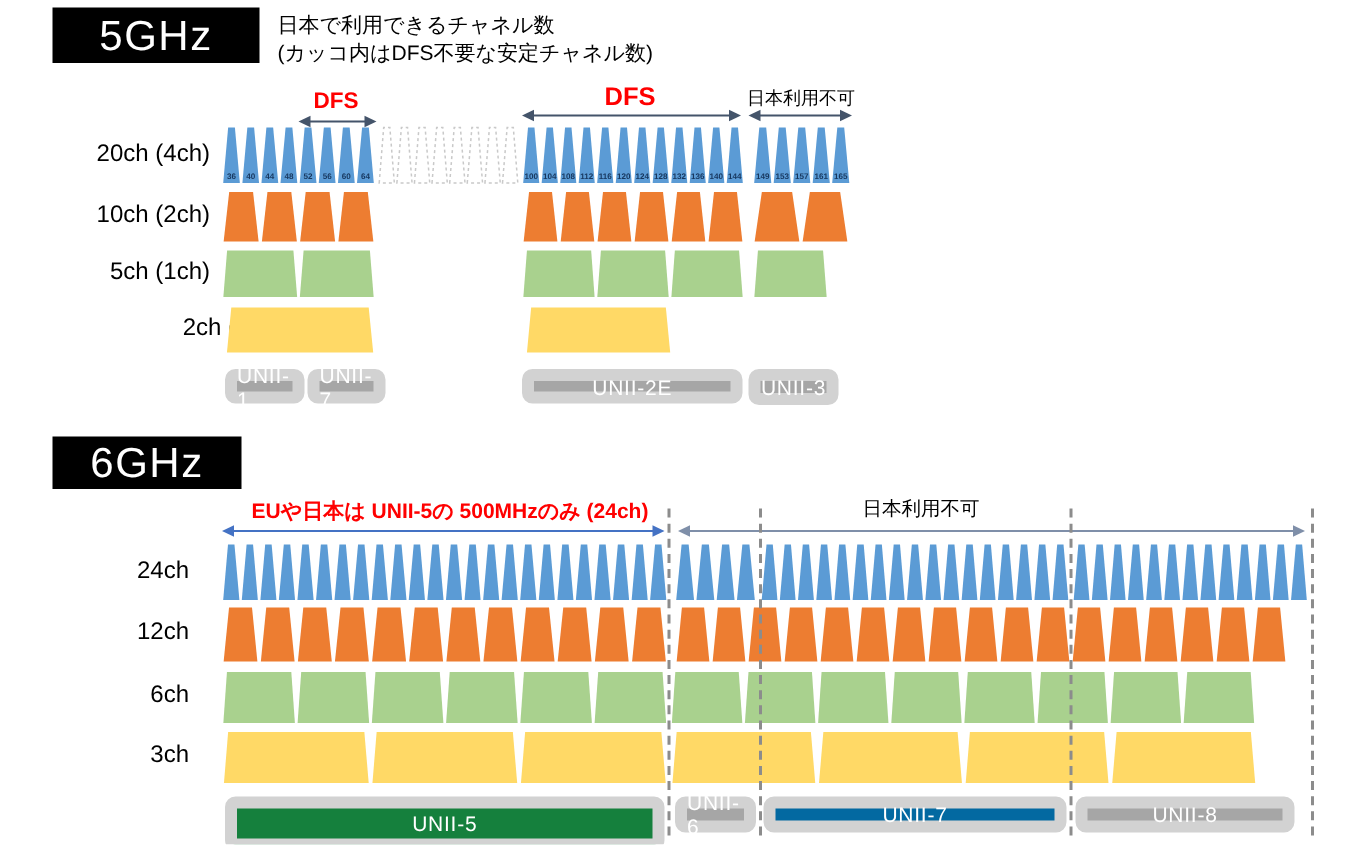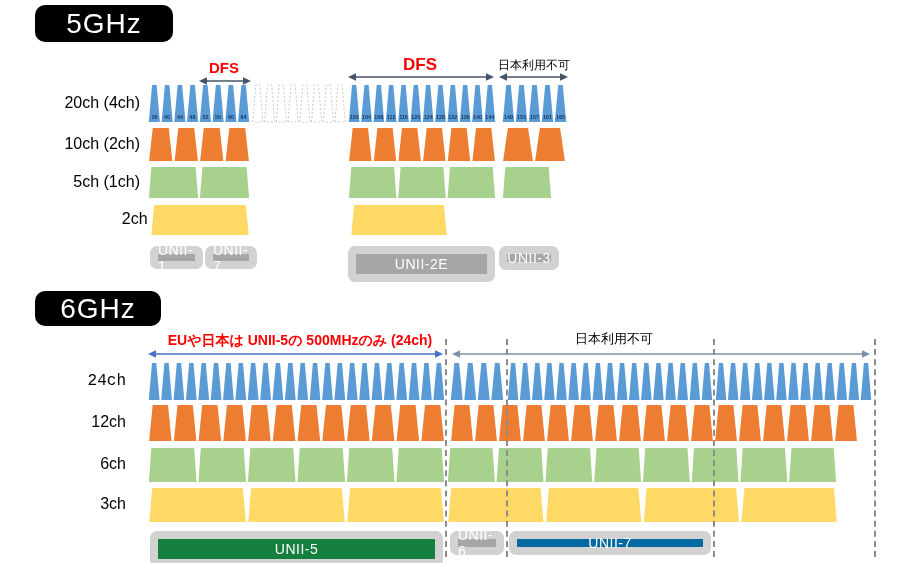--- a/index.html
+++ b/index.html
@@ -1,39 +1,43 @@
 <!DOCTYPE html>
 <html><head>
 <meta charset="utf-8">
 <style>
   html,body{margin:0;padding:0;background:#ffffff;}
   #stage{
     position:relative;width:900px;height:563px;background:#ffffff;
     font-family:"Liberation Sans","DejaVu Sans",sans-serif;overflow:hidden;
   }
   .band-header{
-    position:absolute;background:#000;color:#fff;border-radius:10px;
+    position:absolute;background:#000;color:#fff;border-radius:0;
     display:flex;align-items:center;justify-content:center;
     font-size:28px;font-weight:500;letter-spacing:1px;
   }
   .subtitle{position:absolute;font-size:14px;line-height:19px;color:#000;}
   .row-label{position:absolute;text-align:right;font-size:16px;color:#000;white-space:nowrap;}
   .ann-label{position:absolute;text-align:right;white-space:nowrap;transform:translateX(-50%);line-height:1.1;}
   .badge{
     position:absolute;border-radius:7px;border:8px solid #b91c1c;
     display:flex;align-items:center;justify-content:center;
     font-size:14px;box-sizing:border-box;letter-spacing:.5px;
   }
   .dashline{position:absolute;width:0;border-left:2px dashed #8C8C8C;}
 </style>
 </head>
 <body>
 
 <div id="stage">
   <div class="band-header" style="left:35px;top:5px;width:138px;height:37px">5GHz</div>
+  <div class="subtitle" style="left:185px;top:7px">
+    <div>日本で利用できるチャネル数</div>
+    <div>(カッコ内はDFS不要な安定チャネル数)</div>
+  </div>
   <div class="band-header" style="left:35px;top:291px;width:126px;height:35px">6GHz</div>
 <div class="row-label" style="left: 0px; top: 93.5px; width: 140px;">20ch (4ch)</div>
     <svg width="102" height="37" style="position: absolute; left: 148px; top: 85px; overflow: visible;">
       <polygon points="0.8,37 4.1,0 8.6,0 11.9,37" fill="#5B9BD5"></polygon>
       <text x="6.4" y="34" text-anchor="middle" font-size="5.4" font-weight="700" fill="#17375E">36</text>
       <polygon points="13.6,37 16.9,0 21.4,0 24.7,37" fill="#5B9BD5"></polygon>
       <text x="19.1" y="34" text-anchor="middle" font-size="5.4" font-weight="700" fill="#17375E">40</text>
       <polygon points="26.3,37 29.6,0 34.1,0 37.5,37" fill="#5B9BD5"></polygon>
       <text x="31.9" y="34" text-anchor="middle" font-size="5.4" font-weight="700" fill="#17375E">44</text>
       <polygon points="39.0,37 42.4,0 46.9,0 50.2,37" fill="#5B9BD5"></polygon>
@@ -147,23 +151,23 @@
       <polygon points="146,5 138,1.2 138,8.8" fill="#44546A"></polygon>
     </svg>
     <div class="ann-label" style="left: 534px; top: 59px; font-size: 12px; color: rgb(0, 0, 0); font-weight: 400;">日本利用不可</div>
     <svg width="69" height="10" style="position: absolute; left: 499px; top: 72px; overflow: visible;">
       <line x1="7" y1="5" x2="62" y2="5" stroke="#44546A" stroke-width="1.3"></line>
       <polygon points="0,5 8,1.2 8,8.8" fill="#44546A"></polygon>
       <polygon points="69,5 61,1.2 61,8.8" fill="#44546A"></polygon>
     </svg>
     <div class="badge" style="left: 150px; top: 246px; width: 53px; height: 23px; background: rgb(166, 166, 166); border-color: rgb(210, 210, 210); color: rgb(255, 255, 255);">UNII-1</div>
     <div class="badge" style="left: 205px; top: 246px; width: 52px; height: 23px; background: rgb(166, 166, 166); border-color: rgb(210, 210, 210); color: rgb(255, 255, 255);">UNII-7</div>
-    <div class="badge" style="left: 348px; top: 246px; width: 147px; height: 36px; background: rgb(166, 166, 166); border-color: rgb(210, 210, 210); color: rgb(255, 255, 255);">UNII-2E</div>
+    <div class="badge" style="left: 348px; top: 246px; width: 147px; height: 23px; background: rgb(166, 166, 166); border-color: rgb(210, 210, 210); color: rgb(255, 255, 255);">UNII-2E</div>
     <div class="badge" style="left: 499px; top: 246px; width: 60px; height: 24px; background: rgb(166, 166, 166); border-color: rgb(210, 210, 210); color: rgb(255, 255, 255);">UNII-3</div>
-    <div class="row-label" style="left: 0px; top: 371.5px; width: 126px; font-family: Liberation Mono, monospace;">24ch</div>
+    <div class="row-label" style="left: 0px; top: 371.5px; width: 126px;">24ch</div>
     <svg width="297" height="37" style="position: absolute; left: 148px; top: 363px; overflow: visible;">
       <polygon points="0.8,37 4.0,0 8.3,0 11.6,37" fill="#5B9BD5"></polygon>
       <polygon points="13.2,37 16.4,0 20.7,0 23.9,37" fill="#5B9BD5"></polygon>
       <polygon points="25.6,37 28.8,0 33.1,0 36.3,37" fill="#5B9BD5"></polygon>
       <polygon points="37.9,37 41.2,0 45.5,0 48.7,37" fill="#5B9BD5"></polygon>
       <polygon points="50.3,37 53.5,0 57.8,0 61.1,37" fill="#5B9BD5"></polygon>
       <polygon points="62.7,37 65.9,0 70.2,0 73.5,37" fill="#5B9BD5"></polygon>
       <polygon points="75.0,37 78.3,0 82.6,0 85.8,37" fill="#5B9BD5"></polygon>
       <polygon points="87.4,37 90.7,0 95.0,0 98.2,37" fill="#5B9BD5"></polygon>
       <polygon points="99.8,37 103.0,0 107.3,0 110.6,37" fill="#5B9BD5"></polygon>
@@ -296,17 +300,18 @@
     </svg>
     <div class="ann-label" style="left: 614px; top: 332px; font-size: 13px; color: rgb(0, 0, 0); font-weight: 400;">日本利用不可</div>
     <svg width="418" height="10" style="position: absolute; left: 452px; top: 349px; overflow: visible;">
       <line x1="7" y1="5" x2="411" y2="5" stroke="#7F8FA9" stroke-width="1.3"></line>
       <polygon points="0,5 8,1.2 8,8.8" fill="#7F8FA9"></polygon>
       <polygon points="418,5 410,1.2 410,8.8" fill="#7F8FA9"></polygon>
     </svg>
     <div class="badge" style="left: 150px; top: 531px; width: 293px; height: 36px; background: #15803d; border-color: rgb(210, 210, 210); color: rgb(255, 255, 255);">UNII-5</div>
     <div class="badge" style="left: 450px; top: 531px; width: 54px; height: 24px; background: rgb(166, 166, 166); border-color: rgb(210, 210, 210); color: rgb(255, 255, 255);">UNII-6</div>
     <div class="badge" style="left: 509px; top: 531px; width: 202px; height: 24px; background: #0369a1; border-color: rgb(210, 210, 210); color: rgb(255, 255, 255);">UNII-7</div>
+    <div class="badge" style="left: 717px; top: 531px; width: 146px; height: 24px; background: rgb(166, 166, 166); border-color: rgb(210, 210, 210); color: rgb(255, 255, 255);">UNII-8</div>
     <div class="dashline" style="left: 445px; top: 339px; height: 218px; border-left-color: rgb(140, 140, 140);"></div>
     <div class="dashline" style="left: 506px; top: 339px; height: 218px; border-left-color: rgb(140, 140, 140);"></div>
     <div class="dashline" style="left: 713px; top: 339px; height: 218px; border-left-color: rgb(140, 140, 140);"></div>
     <div class="dashline" style="left: 874px; top: 339px; height: 218px; border-left-color: rgb(140, 140, 140);"></div>
   </div>
 
 </body></html>

